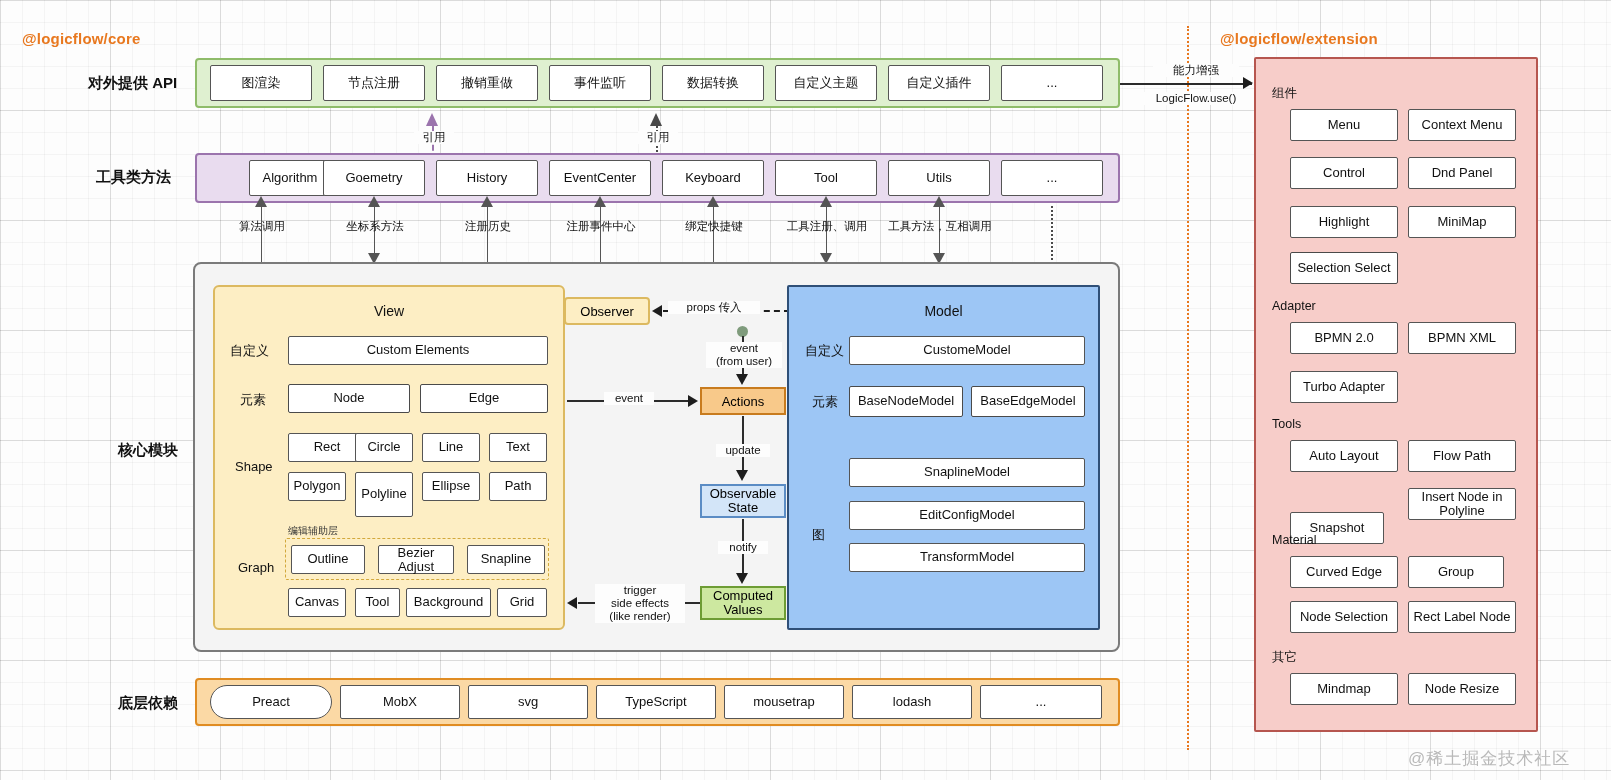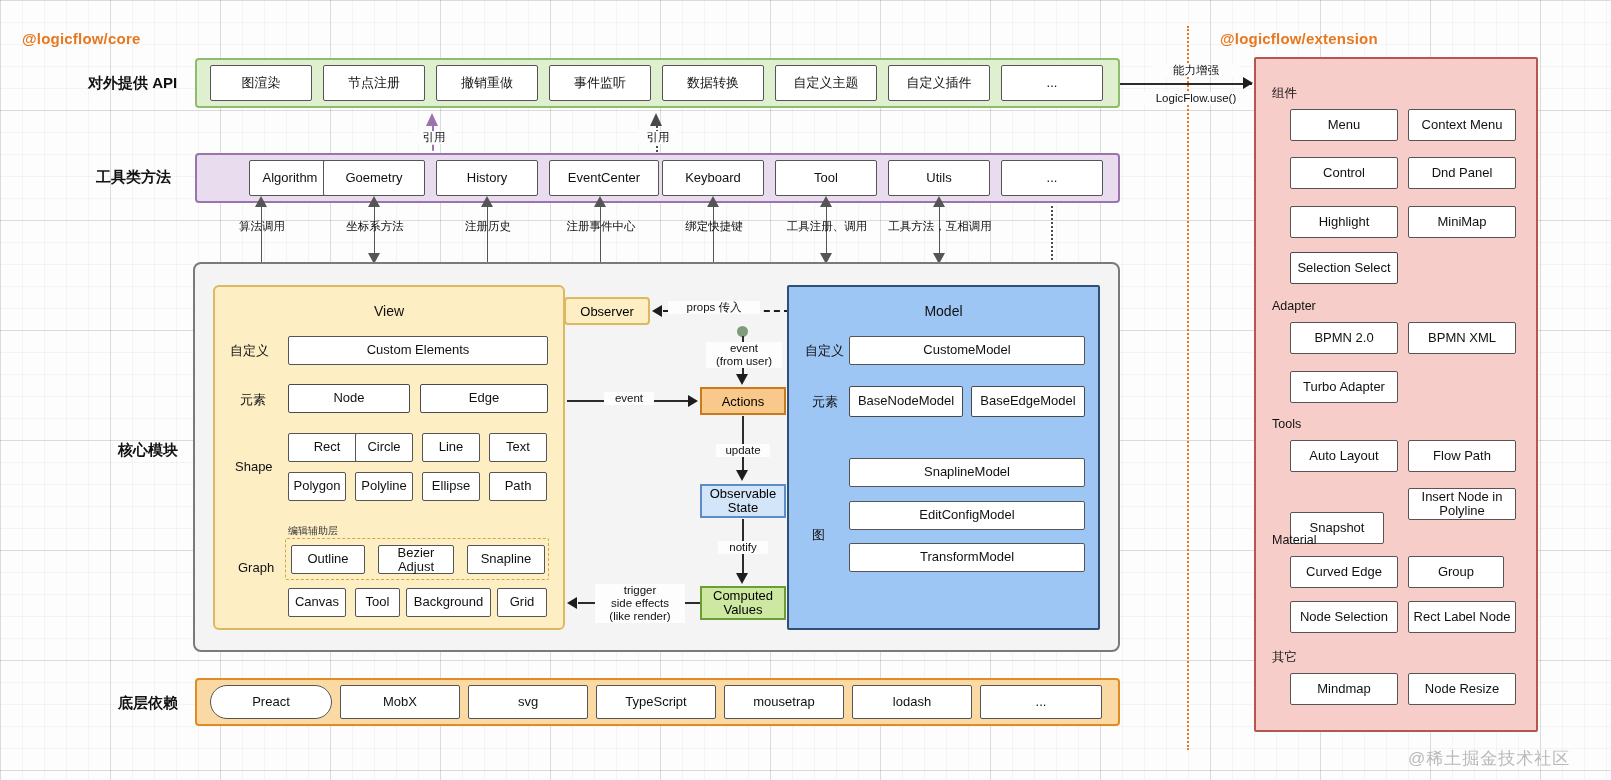--- a/index.html
+++ b/index.html
@@ -100,21 +100,21 @@
   <div class="abs edge-text" style="left:414px;top:131px;width:40px;">引用</div>
 
   <div class="abs dot-v" style="left:656px;top:126px;height:34px;"></div>
   <div class="abs arrow-up" style="left:650px;top:113px;border-bottom:13px solid #4a4a4a;"></div>
   <div class="abs edge-text" style="left:638px;top:131px;width:40px;">引用</div>
 
   <div class="abs band band-util" style="left:195px;top:153px;width:925px;height:50px;"></div>
   <div class="abs chip ctr" style="left:210px;top:160px;width:82px;height:36px;margin-left:39px;">Algorithm</div>
   <div class="abs chip ctr" style="left:323px;top:160px;width:102px;height:36px;">Goemetry</div>
   <div class="abs chip ctr" style="left:436px;top:160px;width:102px;height:36px;">History</div>
-  <div class="abs chip ctr" style="left:549px;top:160px;width:110px;height:36px;">EventCenter</div>
+  <div class="abs chip ctr" style="left:549px;top:160px;width:102px;height:36px;">EventCenter</div>
   <div class="abs chip ctr" style="left:662px;top:160px;width:102px;height:36px;">Keyboard</div>
   <div class="abs chip ctr" style="left:775px;top:160px;width:102px;height:36px;">Tool</div>
   <div class="abs chip ctr" style="left:888px;top:160px;width:102px;height:36px;">Utils</div>
   <div class="abs chip ctr" style="left:1001px;top:160px;width:102px;height:36px;">...</div>
 
   <div class="abs vline-thin" style="left:261px;top:206px;height:58px;"></div>
   <div class="abs arrow-up" style="left:255px;top:196px;border-bottom:11px solid #555;"></div>
   <div class="abs edge-text nobg" style="left:231px;top:220px;width:62px;">算法调用</div>
 
   <div class="abs vline-thin" style="left:374px;top:206px;height:58px;"></div>
@@ -162,21 +162,21 @@
   <div class="abs sub-label" style="left:240px;top:391px;">元素</div>
   <div class="abs chip thick ctr" style="left:288px;top:384px;width:122px;height:29px;">Node</div>
   <div class="abs chip thick ctr" style="left:420px;top:384px;width:128px;height:29px;">Edge</div>
 
   <div class="abs sub-label" style="left:235px;top:459px;">Shape</div>
   <div class="abs chip ctr" style="left:288px;top:433px;width:78px;height:29px;">Rect</div>
   <div class="abs chip ctr" style="left:355px;top:433px;width:58px;height:29px;">Circle</div>
   <div class="abs chip ctr" style="left:422px;top:433px;width:58px;height:29px;">Line</div>
   <div class="abs chip ctr" style="left:489px;top:433px;width:58px;height:29px;">Text</div>
   <div class="abs chip ctr" style="left:288px;top:472px;width:58px;height:29px;">Polygon</div>
-  <div class="abs chip ctr" style="left:355px;top:472px;width:58px;height:29px;">Polyline</div>
+  <div class="abs chip ctr" style="left:355px;top:472px;width:58px;height:45px;">Polyline</div>
   <div class="abs chip ctr" style="left:422px;top:472px;width:58px;height:29px;">Ellipse</div>
   <div class="abs chip ctr" style="left:489px;top:472px;width:58px;height:29px;">Path</div>
 
   <div class="abs sub-label" style="left:238px;top:560px;">Graph</div>
   <div class="abs assist-cap" style="left:288px;top:524px;">编辑辅助层</div>
   <div class="abs assist-group" style="left:285px;top:538px;width:264px;height:42px;"></div>
   <div class="abs chip ctr" style="left:291px;top:545px;width:74px;height:29px;">Outline</div>
   <div class="abs chip ctr" style="left:378px;top:545px;width:76px;height:29px;line-height:1.05;">
       <span>Bezier Adjust</span>
     </div>

